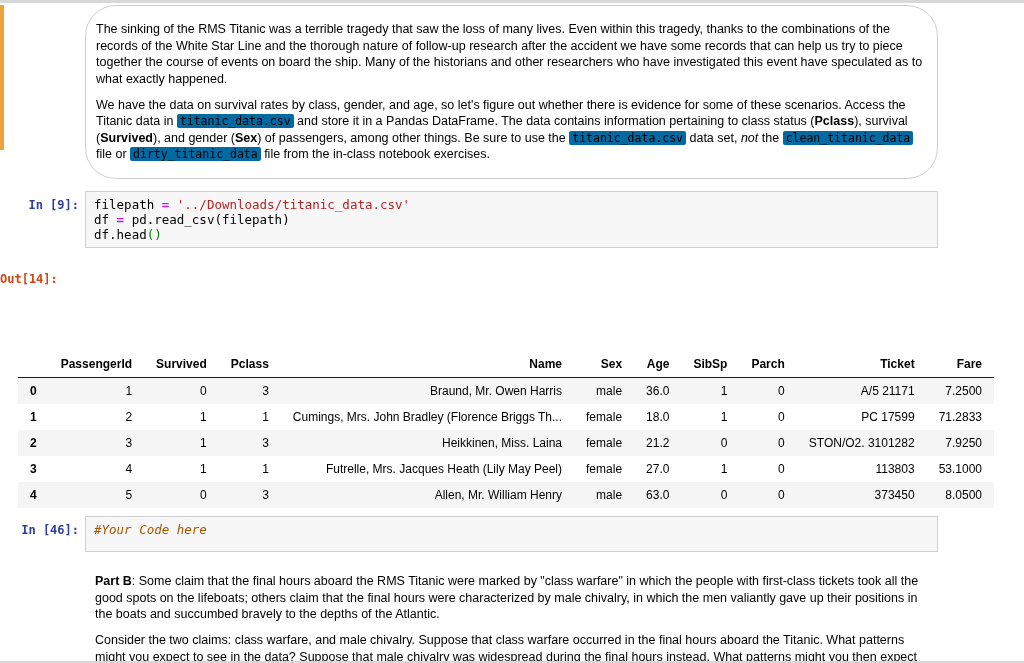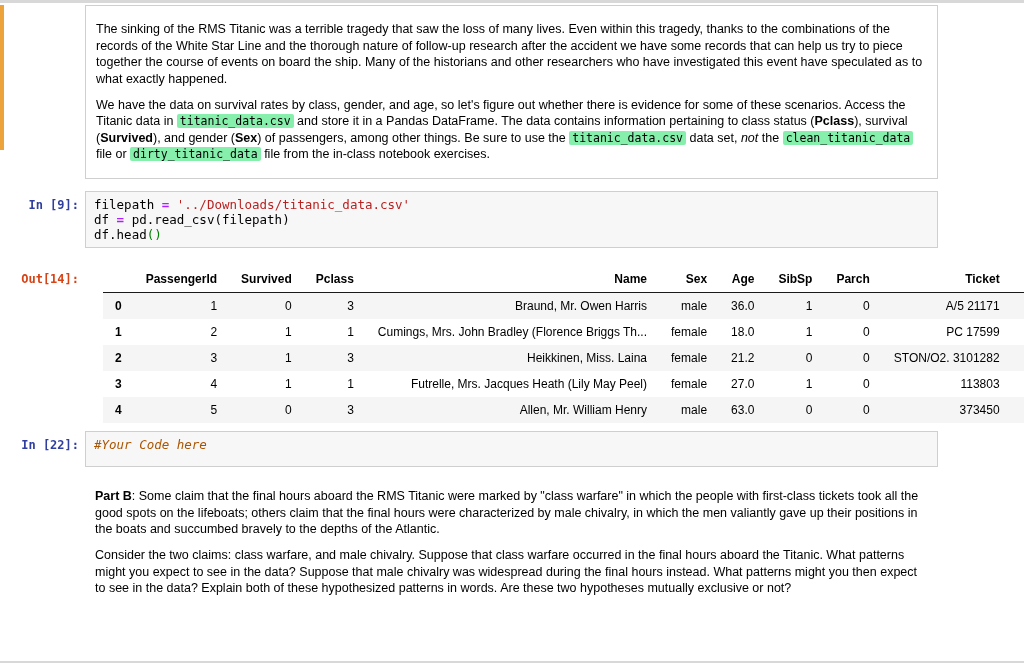--- a/index.html
+++ b/index.html
@@ -19,52 +19,52 @@
 .notebook{position:absolute;top:5px;left:0;width:938px;}
 .cell{display:flex;align-items:flex-start;margin-bottom:12px;}
 .gutter{
   flex:0 0 85px;text-align:right;padding:7px 6px 0 0;
   font-family:"DejaVu Sans Mono","Liberation Mono",monospace;font-size:12px;font-weight:bold;
   white-space:nowrap;
 }
 .gutter.in{color:var(--c-in);}
 .gutter.out{color:var(--c-out);padding-top:12px;}
 .cell-main{flex:1 1 auto;min-width:0;}
-.md-body{padding:0 10px;}
+.md-body{padding:0 10px;border-radius:31px;}
 .md-body.bordered{border:1px solid var(--c-border);padding:6px 10px;}
 .md-body p{margin:9px 0;line-height:1.33;}
 .input-area{
   border:1px solid var(--c-border);background:var(--c-inputbg);padding:5px 8px;
   font-family:"DejaVu Sans Mono","Liberation Mono",monospace;font-size:12.5px;line-height:15px;
   cursor:text;
 }
 .input-area.short{padding-bottom:14px;}
 .code-line{white-space:pre;}
 .tok-op{color:var(--c-op);font-weight:bold;}
 .tok-str{color:var(--c-str);text-align:right;}
 .tok-comment{color:var(--c-comment);font-style:italic;}
 .tok-paren{color:var(--c-paren);}
 .seg-bold{font-weight:bold;}
 .seg-italic{font-style:italic;}
 .seg-code{
   font-family:"DejaVu Sans Mono","Liberation Mono",monospace;font-size:11.5px;
-  background:#86efac;padding:0 3px;border-radius:2px;
+  background:#0369a1;padding:0 3px;border-radius:2px;
 }
 .seg-mi{font-style:italic;}
 .math-line{
   text-align:center;font-family:"DejaVu Serif","Liberation Serif",serif;
   font-size:15.5px;margin:16px 0 4px;
 }
 .output-area{padding:6px 0 2px 18px;}
 table.dataframe{border-collapse:collapse;font-size:12px;color:#000;}
 .dataframe th,.dataframe td{padding:6px 12px;text-align:right;vertical-align:middle;border:none;white-space:nowrap;}
 .dataframe thead tr{border-bottom:1px solid #1a1a1a;}
 .dataframe th{font-weight:bold;}
 .dataframe tbody tr:nth-child(odd){background:var(--c-stripe);}
-.cell.output{margin-bottom:6px;}
+.cell.output{margin-bottom:6px;flex-direction:column;}
 .cell.parta{margin-bottom:8px;}
 </style>
 </head>
 <body>
 
 <div class="edge-top"></div>
 <div class="sel-bar"></div>
 
 <div class="notebook">
 
@@ -176,21 +176,21 @@
                 <td>8.0500</td>
               </tr>
             </tbody>
           </table>
       </div>
     </div>
   </div>
 
 
   <div class="cell">
-    <div class="gutter in">In [22]:</div>
+    <div class="gutter in">In [46]:</div>
     <div class="cell-main">
       <div class="input-area short">
           <div class="code-line"><span class="tok-comment">#Your Code here</span></div>
         </div>
     </div>
   </div>
 
   <div class="cell">
     <div class="gutter"></div>
     <div class="cell-main">

